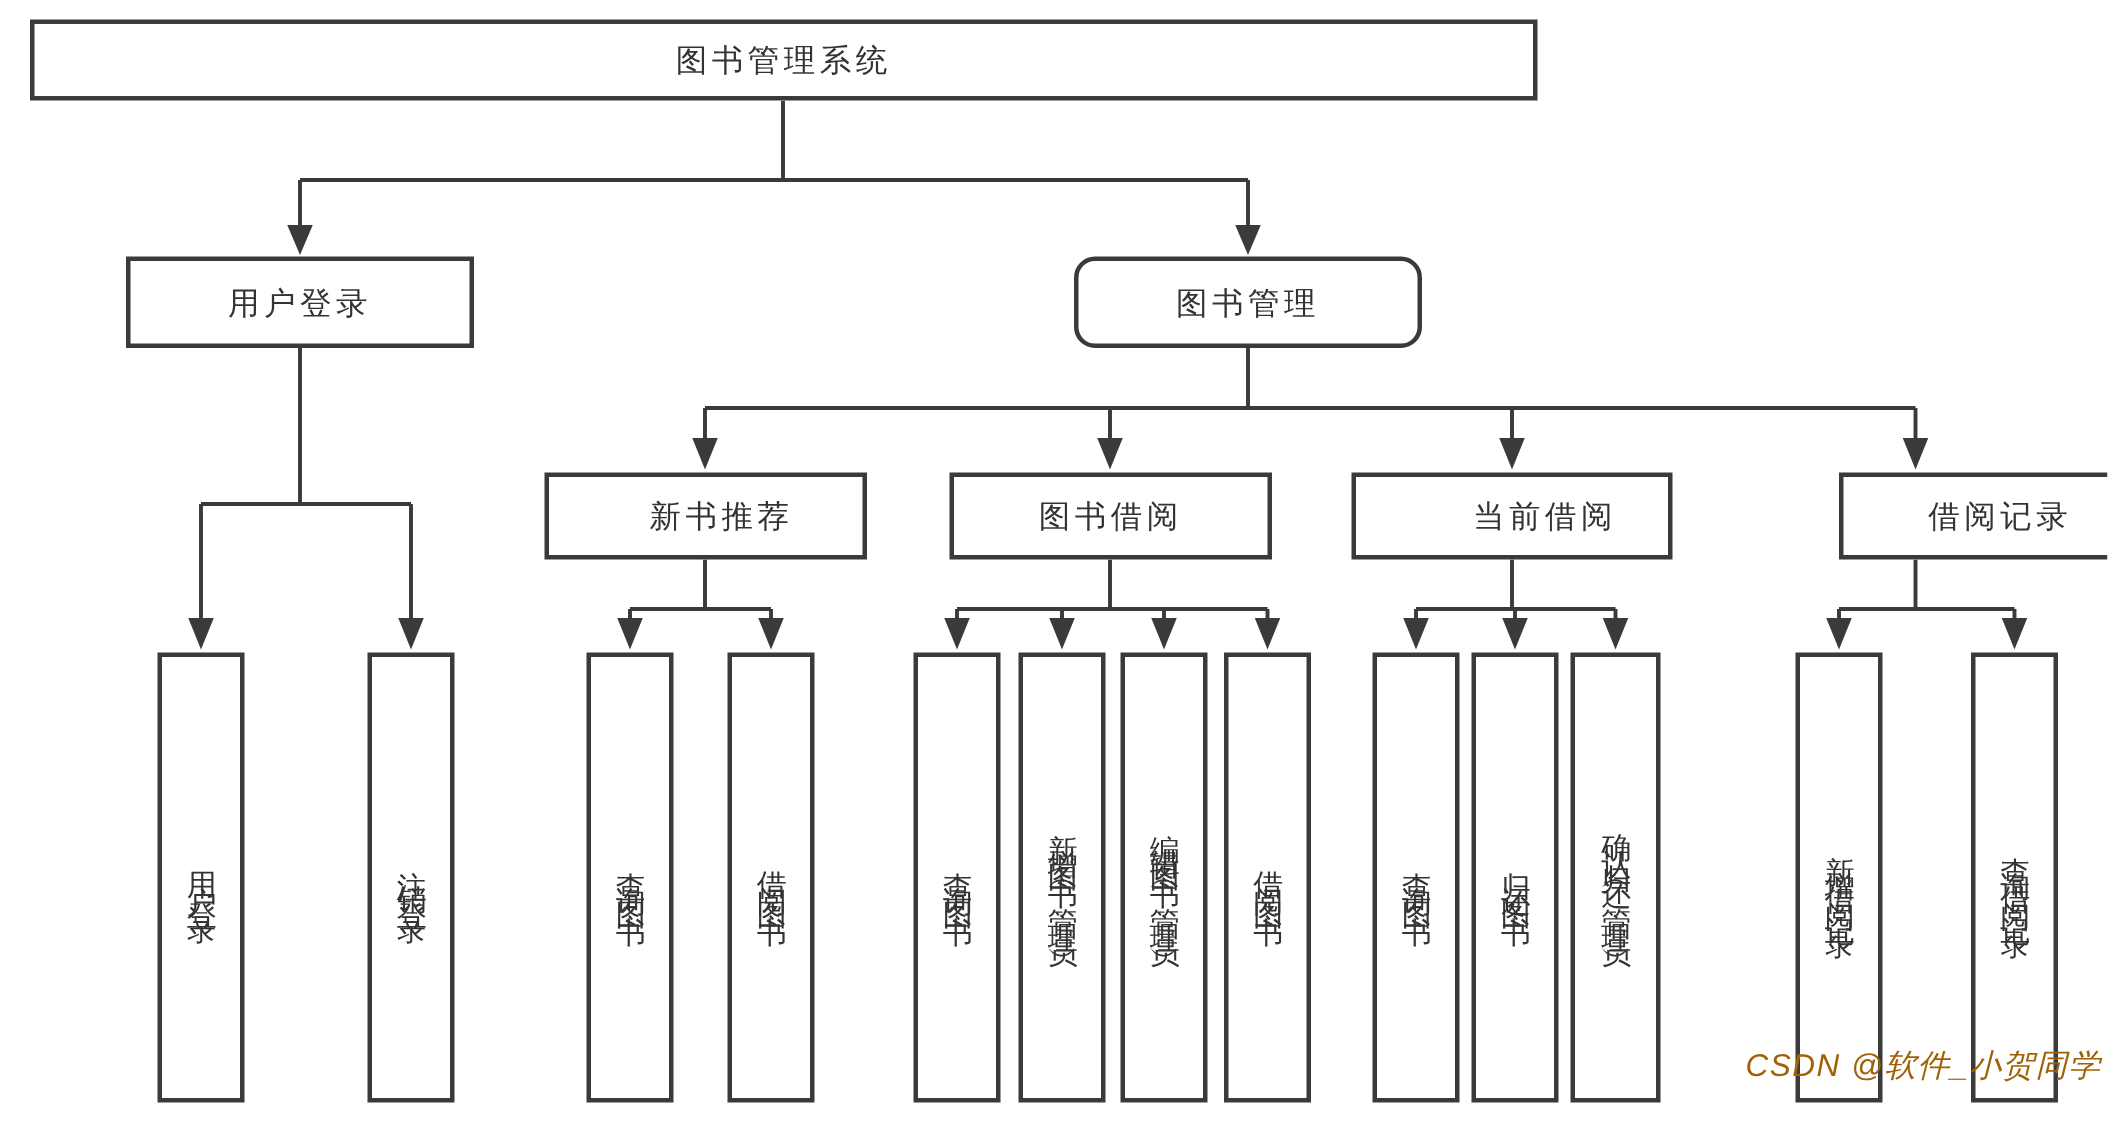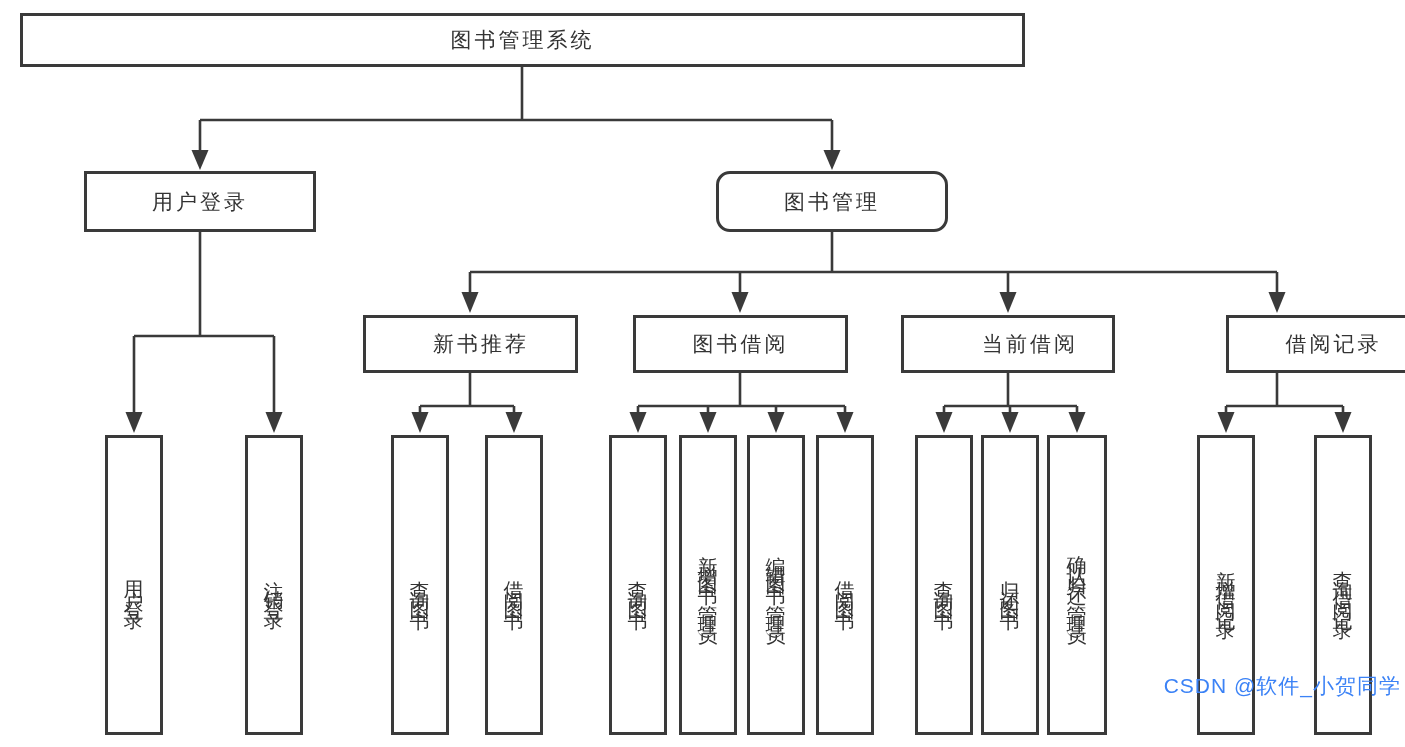--- a/index.html
+++ b/index.html
@@ -37,26 +37,27 @@
     text-orientation: mixed;
     font-size: 20px;
     letter-spacing: 10px;
     line-height: 1.1;
     white-space: nowrap;
     color: #333333;
   }
   .watermark {
     position: absolute;
     right: 4px;
-    top: 672px;
+    top: 696px;
     font-size: 21px;
     letter-spacing: 1px;
-    color: #3b82f6;
+    color: #a16207;
     white-space: nowrap;
     z-index: 5;
+    font-style: italic;
   }
 </style>
 </head>
 <body>
 
 <div class="canvas">
 
   <svg class="wires" viewBox="0 0 1405 747" xmlns="http://www.w3.org/2000/svg">
     <g stroke="#3a3a3a" stroke-width="2.6" fill="none">
       <path d="M522 67 L522 120

